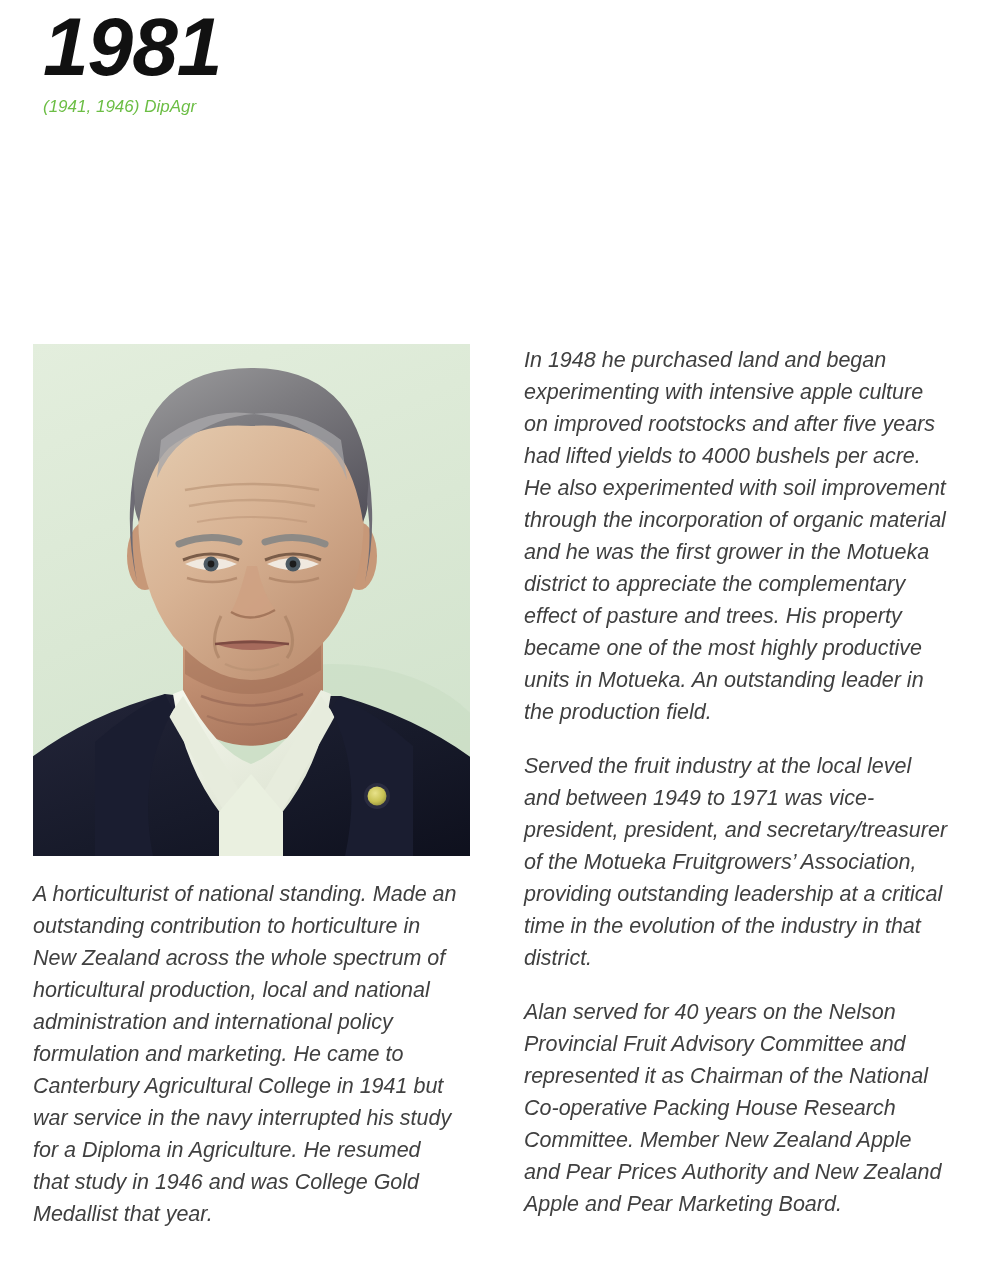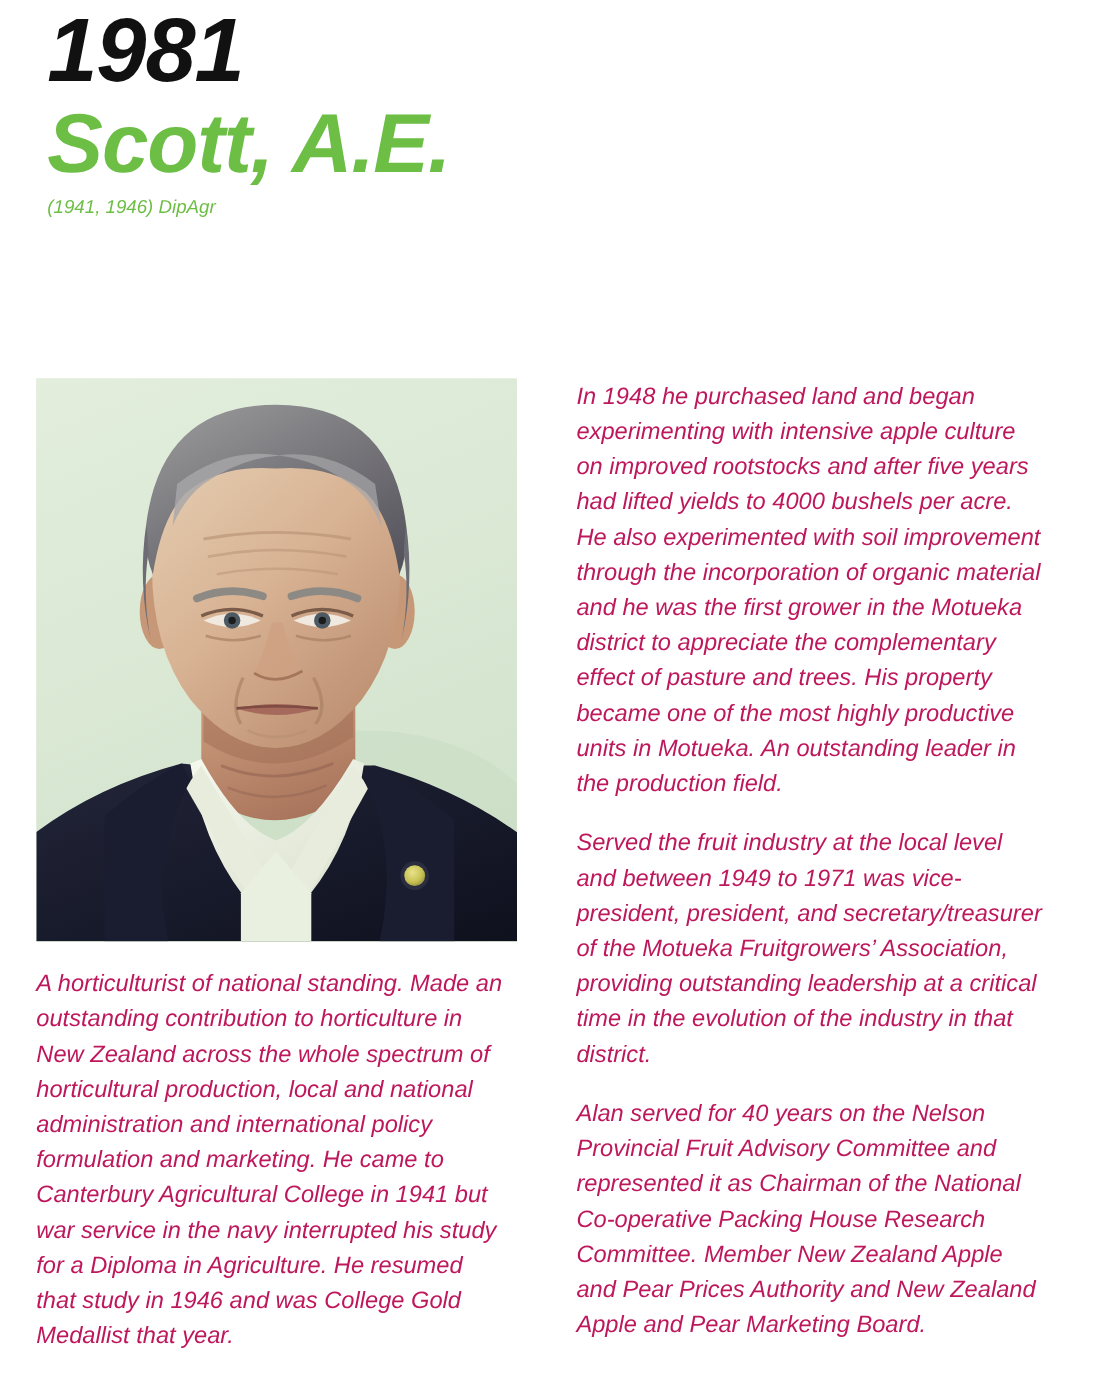--- a/index.html
+++ b/index.html
@@ -76,35 +76,34 @@
     height: 512px;
     overflow: hidden;
     background: #dce9d6;
   }
   .portrait svg { display: block; width: 100%; height: 100%; }
 
   
   .body-par {
     font-size: 21.5px;
     line-height: 32px;
-    color: #be185d;
+    color: #404040;
     margin: 0 12px 22px 0;
     -webkit-font-smoothing: antialiased;
   }
   .col-left .body-par { margin-top: 22px; }
   .col-right .body-par:first-child { margin-top: 0; }
 </style>
 </head>
 <body>
 
 <div class="page">
 
   <div class="header">
     <div class="year">1981</div>
-    <div class="person-name">Scott, A.E.</div>
     <div class="credentials">(1941, 1946) DipAgr</div>
   </div>
 
   <div class="col-left">
 
     <div class="portrait">
       <svg viewBox="0 0 437 512" preserveAspectRatio="xMidYMid slice">
         <defs>
           <linearGradient id="bgGrad" x1="0" y1="0" x2="0.35" y2="1">
             <stop offset="0%" stop-color="#e3eedd"></stop>

